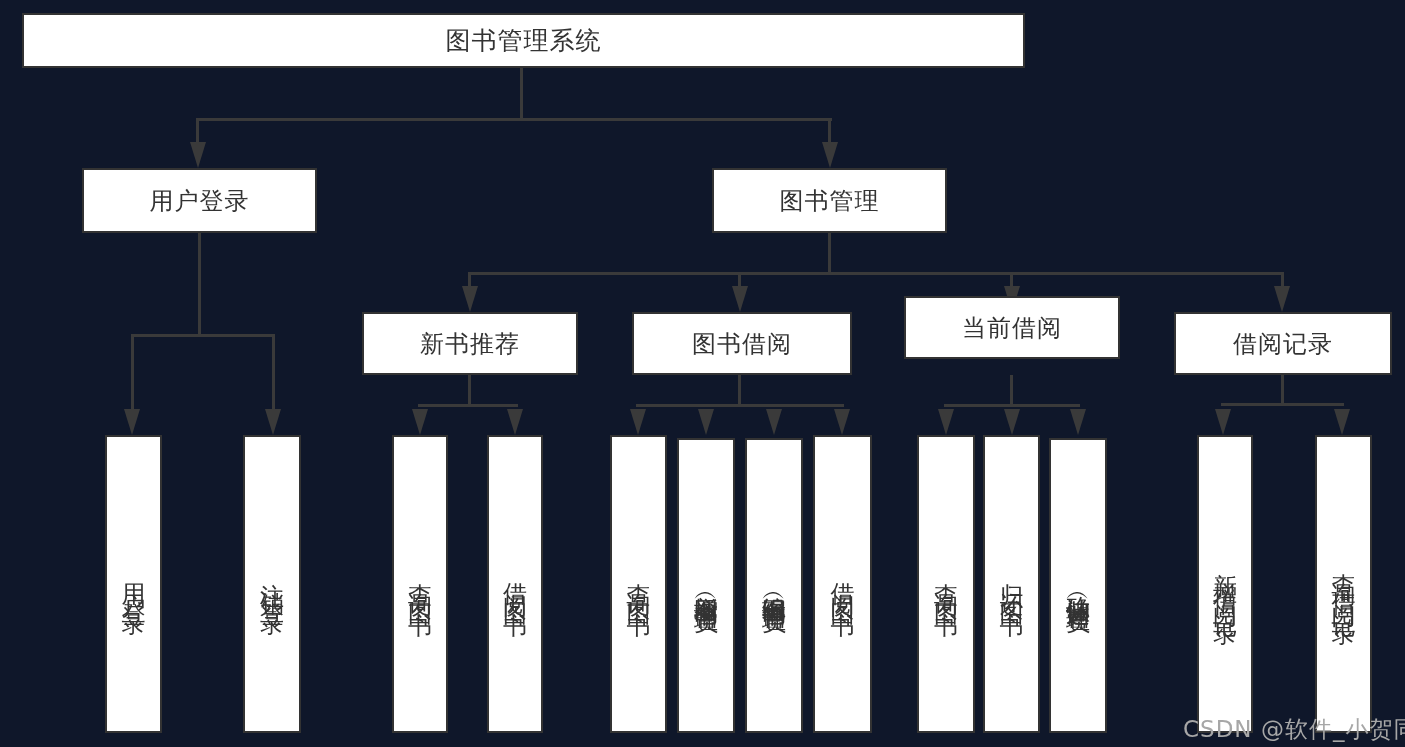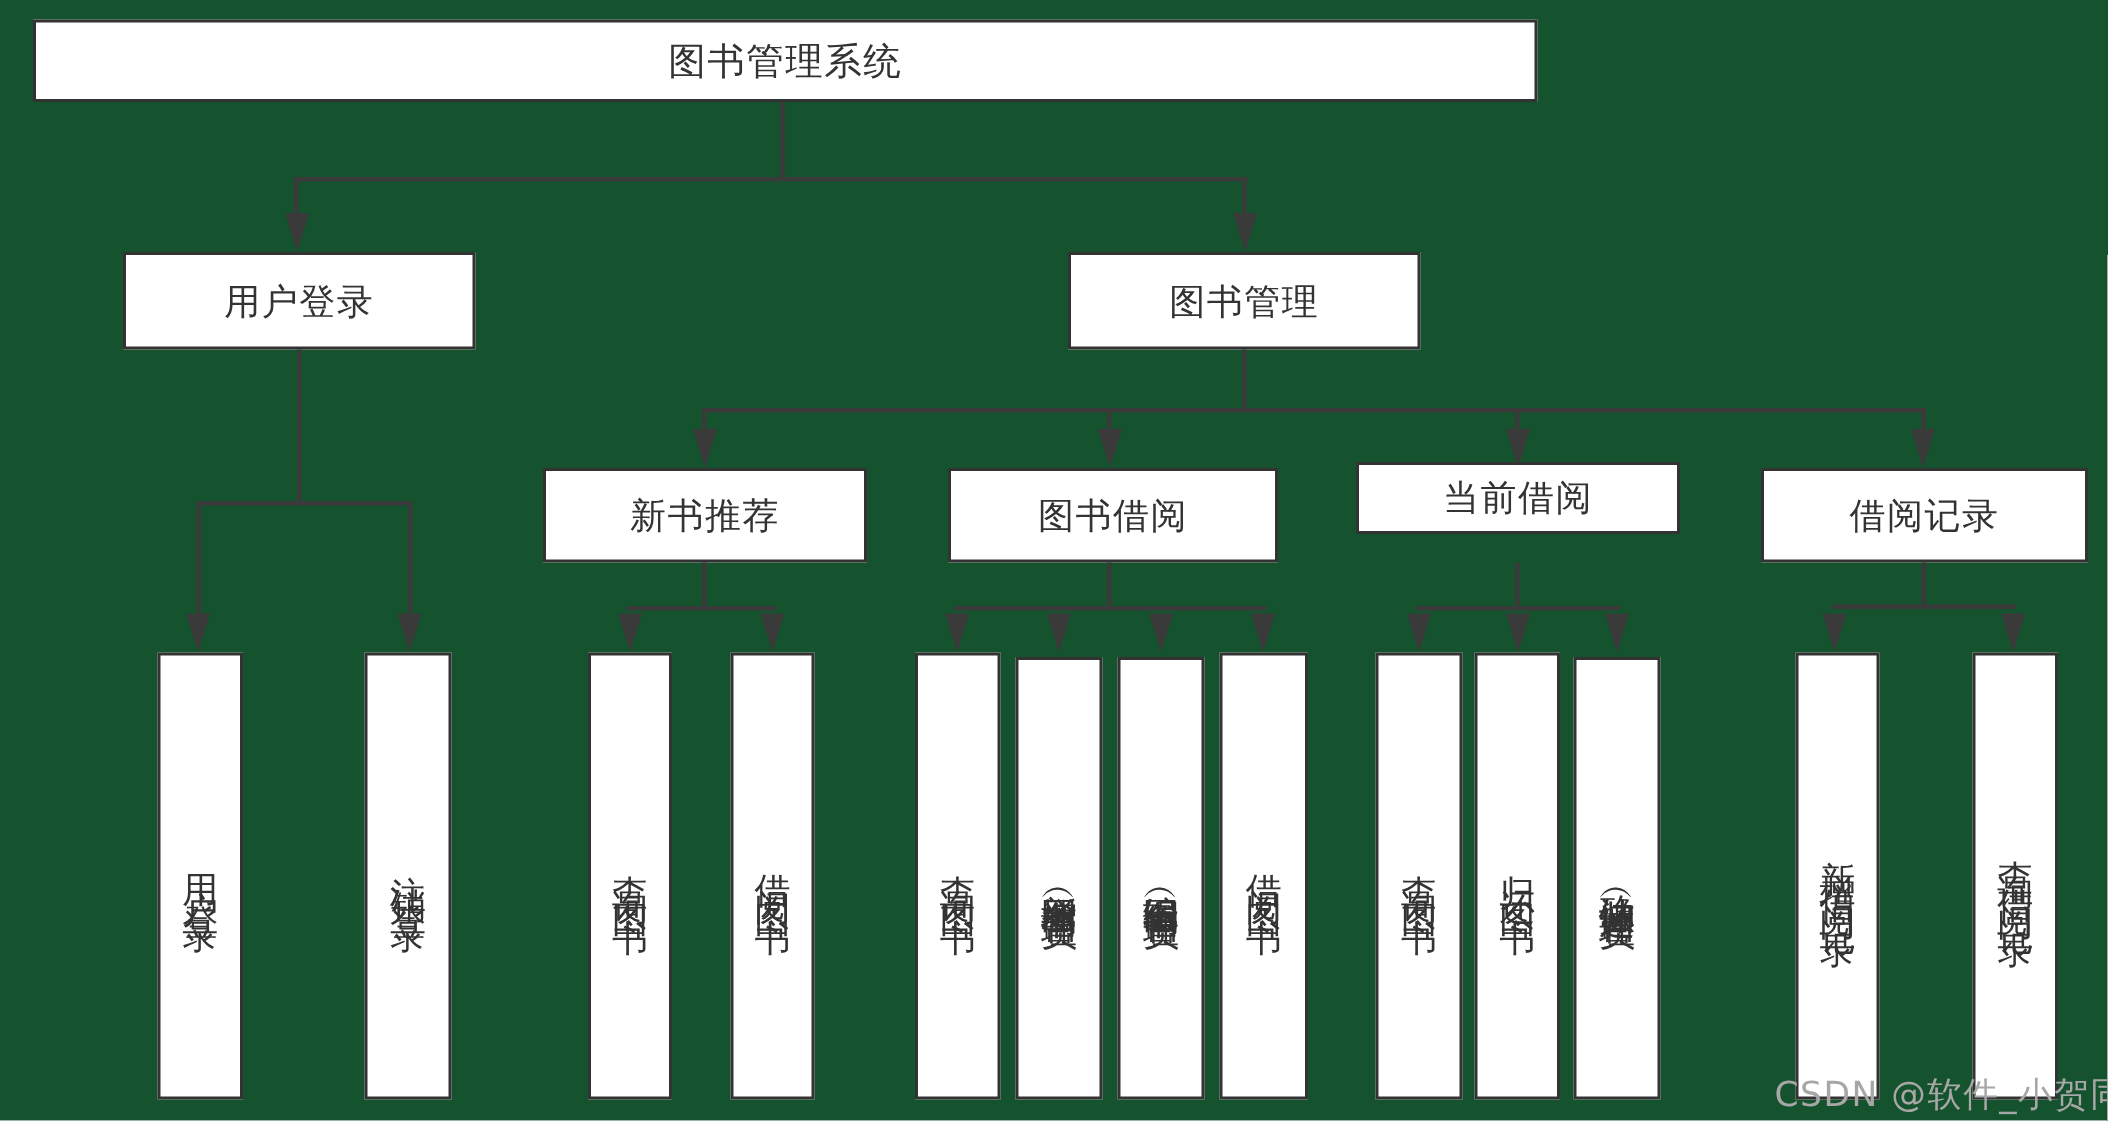--- a/index.html
+++ b/index.html
@@ -1,17 +1,17 @@
 <!DOCTYPE html>
 <html><head>
 <meta charset="utf-8">
 <style>
   html,body{margin:0;padding:0;background:#ffffff;}
   #stage{
-    position:relative;width:1405px;height:747px;background:#14532d;
+    position:relative;width:1405px;height:747px;background:#0f172a;
     font-family:"DejaVu Sans",sans-serif;color:#333333;overflow:hidden;
   }
   .box{
     position:absolute;box-sizing:border-box;border:2.5px solid #333333;background:#ffffff;
     display:flex;align-items:center;justify-content:center;
     font-size:24px;letter-spacing:1px;color:#333333;
   }
   .box.root{font-size:25px;}
   .vbox{
     position:absolute;box-sizing:border-box;border:2.5px solid #333333;background:#ffffff;
@@ -75,21 +75,21 @@
   <div class="arrow" style="left:732px;top:286px;"></div>
   <div class="arrow" style="left:1004px;top:286px;"></div>
   <div class="arrow" style="left:1274px;top:286px;"></div>
 
   <div class="box" style="left:362px;top:312px;width:216px;height:63px;align-items:center;">
     <span>新书推荐</span>
   </div>
   <div class="box" style="left:632px;top:312px;width:220px;height:63px;">
     <span>图书借阅</span>
   </div>
-  <div class="box" style="left:904px;top:308px;width:216px;height:48px;">
+  <div class="box" style="left:904px;top:296px;width:216px;height:63px;">
     <span>当前借阅</span>
   </div>
   <div class="box" style="left:1174px;top:312px;width:218px;height:63px;">
     <span>借阅记录</span>
   </div>
 
   <div class="vline" style="left:468px;top:375px;height:32px;"></div>
   <div class="hline" style="left:418px;top:404px;width:100px;"></div>
   <div class="arrow" style="left:412px;top:409px;"></div>
   <div class="arrow" style="left:507px;top:409px;"></div>

